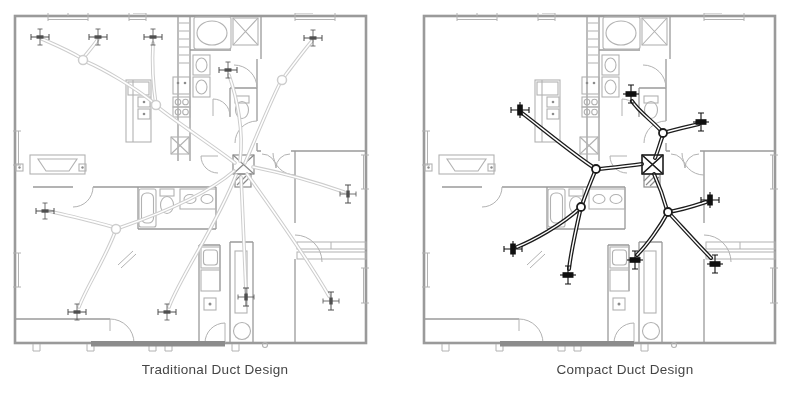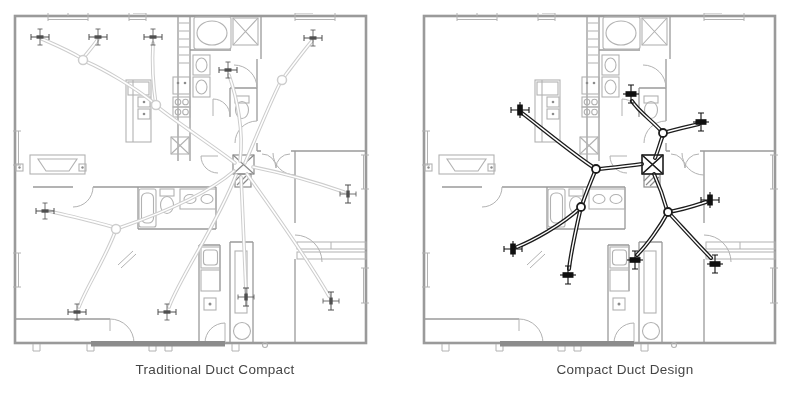--- a/index.html
+++ b/index.html
@@ -294,15 +294,15 @@
         <use href="#reg-c" transform="translate(279,109)"></use>
         <use href="#reg-c" transform="translate(288,187) rotate(90)"></use>
         <use href="#reg-c" transform="translate(91,236) rotate(90)"></use>
         <use href="#reg-c" transform="translate(146,262)"></use>
         <use href="#reg-c" transform="translate(213,247)"></use>
         <use href="#reg-c" transform="translate(293,251)"></use>
       </g>
     </g>
   </svg>
 
-  <div id="cap-left" class="caption">Traditional Duct Compact</div>
+  <div id="cap-left" class="caption">Traditional Duct Design</div>
   <div id="cap-right" class="caption">Compact Duct Design</div>
 </div>
 
 </body></html>

